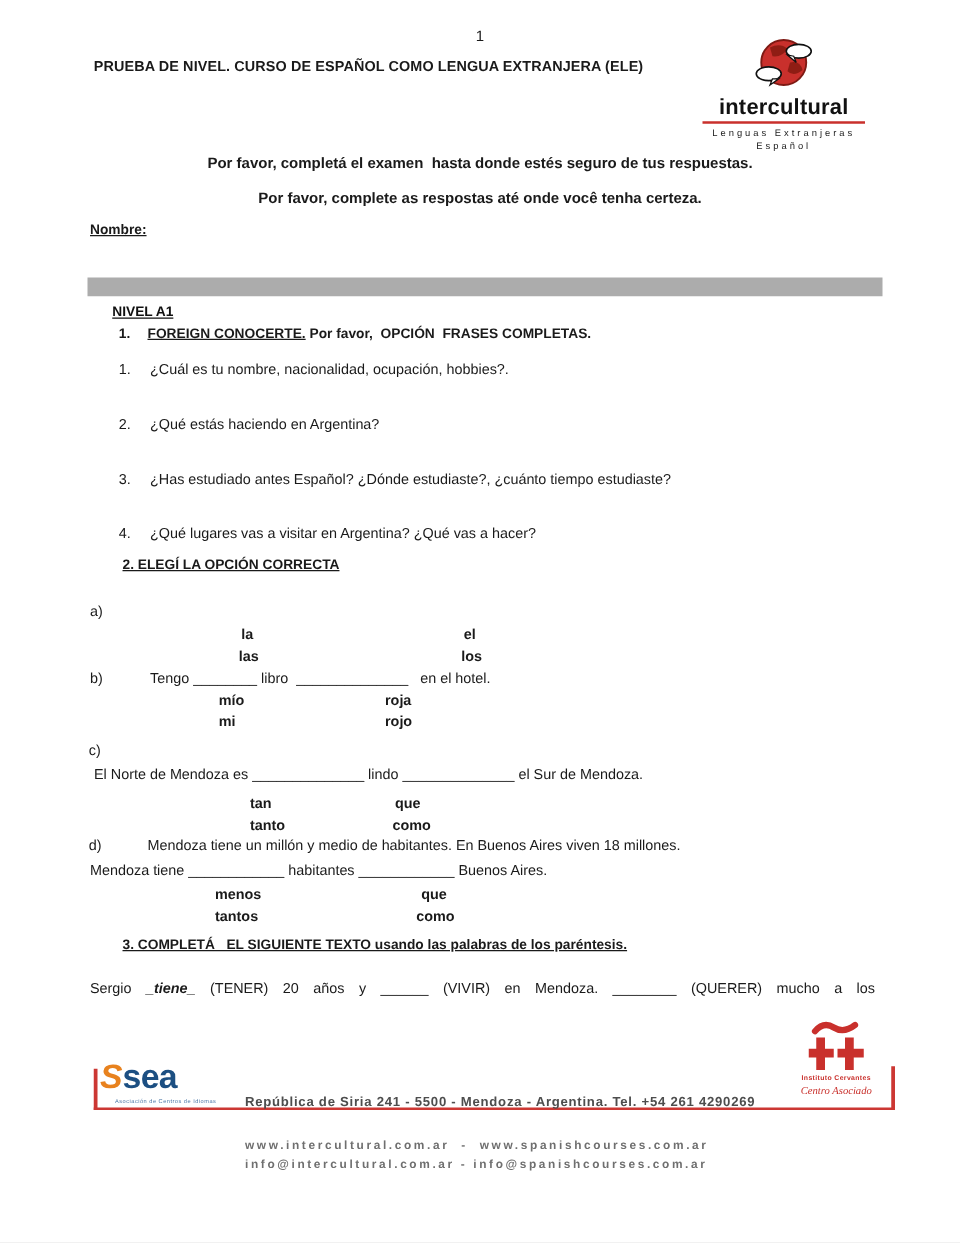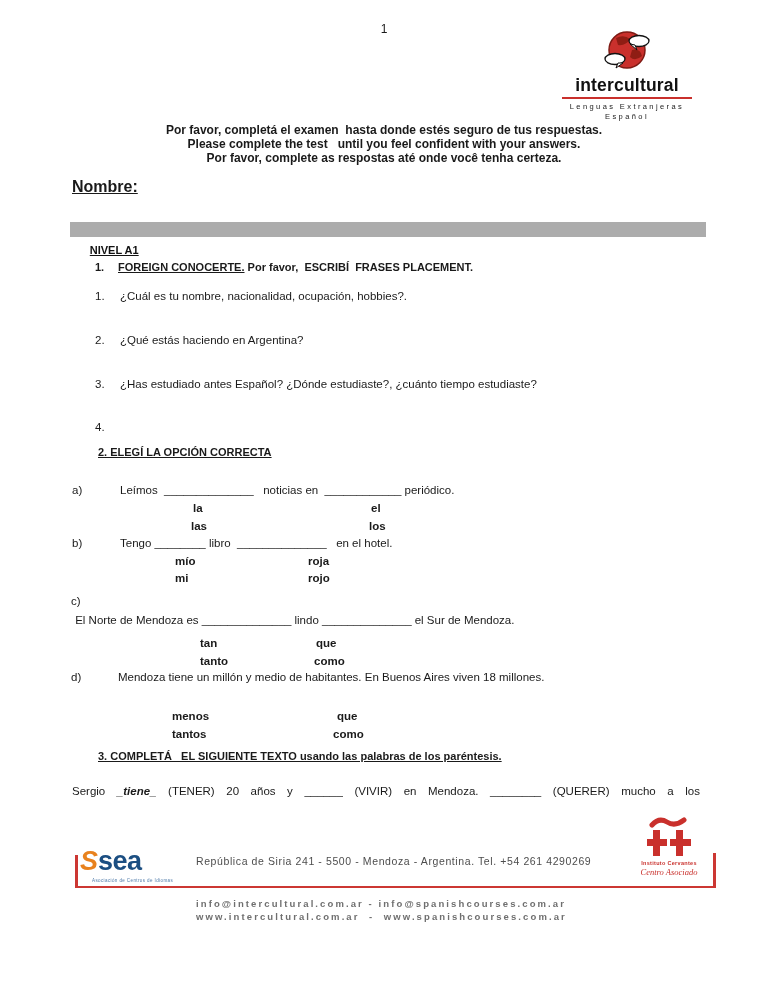--- a/index.html
+++ b/index.html
@@ -29,21 +29,21 @@
   .logo-line{height:2px;background:#c9302c;margin:2px 2px 3px 2px;}
   .logo-sub1{font-size:7.5px;letter-spacing:2.4px;color:#222;}
   .logo-sub2{font-size:7.5px;letter-spacing:2.4px;color:#222;margin-top:1px;}
 
   
   .ins1{top:123px;}
   .ins2{top:137px;}
   .ins3{top:151px;}
   .ins{font-weight:bold;font-size:12px;}
 
-  .nombre{top:178px;left:72px;font-size:16px;}
+  .nombre{top:178px;left:72px;font-size:11px;}
 
   .levelbar{top:222px;left:70px;width:636px;height:15px;background:#acacac;}
   .levelbar span{font-size:11px;font-weight:bold;text-decoration:underline;position:relative;top:0px;left:2px;color:#111;}
 
   
   .ex1num{top:261px;left:95px;font-size:11px;font-weight:bold;}
   .ex1t{top:261px;left:118px;font-size:11px;font-weight:bold;}
   .q-num{left:95px;font-size:11.5px;}
   .q-text{left:120px;font-size:11.5px;}
 
@@ -60,80 +60,80 @@
   .sergio .ans{font-weight:bold;font-style:italic;}
 
   
   .sea{top:848px;left:80px;line-height:1;}
   .sea .s1{color:#e8821e;font-weight:800;font-size:27px;font-style:italic;}
   .sea .s2{color:#1c4f82;font-weight:800;font-size:27px;letter-spacing:-.5px;}
   .sea-tag{top:878px;left:92px;font-size:4.5px;color:#4d79a8;letter-spacing:.4px;}
   .red-vl-l{top:855px;left:75px;width:3px;height:33px;background:#cc3733;}
   .red-hl{top:886px;left:75px;width:641px;height:2px;background:#cc3733;}
   .red-vl-r{top:853px;left:713px;width:3px;height:35px;background:#cc3733;}
-  .addr{top:855px;left:196px;font-size:10.5px;font-weight:normal;color:#4d4d4d;letter-spacing:.6px;}
-  .mail1{top:898px;left:196px;font-size:9.5px;font-weight:bold;color:#6f6f6f;letter-spacing:2.1px;}
+  .addr{top:876px;left:196px;font-size:10.5px;font-weight:bold;color:#4d4d4d;letter-spacing:.6px;}
+  .mail1{top:926px;left:196px;font-size:9.5px;font-weight:bold;color:#6f6f6f;letter-spacing:2.1px;}
   .mail2{top:911px;left:196px;font-size:9.5px;font-weight:bold;color:#6f6f6f;letter-spacing:2.1px;}
   .cerv{position:absolute;top:816px;left:630px;width:78px;text-align:center;}
   .cerv svg{display:block;margin:0 auto;}
   .cerv-l1{font-size:5.5px;font-weight:bold;color:#c9302c;letter-spacing:.3px;margin-top:2px;}
   .cerv-l2{font-size:8.5px;font-style:italic;color:#c9302c;font-family:"Liberation Serif","DejaVu Serif",serif;margin-top:1px;}
 </style>
 </head>
 <body>
 
 <div class="page">
 
   <div class="abs center pagenum">1</div>
 
+  <div class="abs hdr1">PRUEBA DE NIVEL. CURSO DE ESPAÑOL COMO LENGUA EXTRANJERA (ELE)</div>
 
   <div class="logo-wrap">
     <svg class="globe" width="50" height="44" viewBox="0 0 50 44">
       <circle cx="25" cy="20" r="18" fill="#c9302c" stroke="#7e1a14" stroke-width="1.5"></circle>
       <path d="M14 8 Q22 4 28 9 Q24 16 16 15 Z" fill="#8f1d14"></path>
       <path d="M30 20 Q38 18 40 26 Q33 32 28 27 Z" fill="#8f1d14"></path>
       <ellipse cx="13" cy="29" rx="10" ry="5.5" fill="#ffffff" stroke="#111" stroke-width="1.3"></ellipse>
       <path d="M16 33 L14 38 L21 33 Z" fill="#ffffff" stroke="#111" stroke-width="1"></path>
       <ellipse cx="37" cy="11" rx="10" ry="5.5" fill="#ffffff" stroke="#111" stroke-width="1.3"></ellipse>
       <path d="M33 15 L35 20 L28 14 Z" fill="#ffffff" stroke="#111" stroke-width="1"></path>
     </svg>
     <div class="logo-word">intercultural</div>
     <div class="logo-line"></div>
     <div class="logo-sub1">Lenguas Extranjeras</div>
     <div class="logo-sub2">Español</div>
   </div>
 
   <div class="abs center ins ins1">Por favor, completá el examen  hasta donde estés seguro de tus respuestas.</div>
-  <div class="abs center ins ins2">Please complete the test   until you feel confident with your answers.</div>
   <div class="abs center ins ins3">Por favor, complete as respostas até onde você tenha certeza.</div>
 
   <div class="abs nombre b u">Nombre:</div>
 
   <div class="abs levelbar">
     <span>NIVEL A1</span>
   </div>
 
   <div class="abs ex1num">1.</div>
-  <div class="abs ex1t"><span class="u">FOREIGN CONOCERTE.</span><span> Por favor,  ESCRIBÍ  FRASES PLACEMENT.</span></div>
+  <div class="abs ex1t"><span class="u">FOREIGN CONOCERTE.</span><span> Por favor,  OPCIÓN  FRASES COMPLETAS.</span></div>
 
   <div class="abs q-num" style="top:290px">1.</div>
   <div class="abs q-text" style="top:290px">¿Cuál es tu nombre, nacionalidad, ocupación, hobbies?.</div>
 
   <div class="abs q-num" style="top:334px">2.</div>
   <div class="abs q-text" style="top:334px">¿Qué estás haciendo en Argentina?</div>
 
   <div class="abs q-num" style="top:378px">3.</div>
   <div class="abs q-text" style="top:378px">¿Has estudiado antes Español? ¿Dónde estudiaste?, ¿cuánto tiempo estudiaste?</div>
 
   <div class="abs q-num" style="top:421px">4.</div>
+  <div class="abs q-text" style="top:421px">¿Qué lugares vas a visitar en Argentina? ¿Qué vas a hacer?</div>
 
   <div class="abs ex2t">2. ELEGÍ LA OPCIÓN CORRECTA</div>
 
   <div class="abs itm-label" style="top:484px">a)</div>
-  <div class="abs itm-line" style="top:484px">Leímos  ______________   noticias en  ____________ periódico.</div>
   <div class="abs opt" style="top:502px;left:193px">la</div>
   <div class="abs opt" style="top:502px;left:371px">el</div>
   <div class="abs opt" style="top:520px;left:191px">las</div>
   <div class="abs opt" style="top:520px;left:369px">los</div>
 
   <div class="abs itm-label" style="top:537px">b)</div>
   <div class="abs itm-line" style="top:537px">Tengo ________ libro  ______________   en el hotel.</div>
   <div class="abs opt" style="top:555px;left:175px">mío</div>
   <div class="abs opt" style="top:555px;left:308px">roja</div>
   <div class="abs opt" style="top:572px;left:175px">mi</div>
@@ -141,20 +141,21 @@
 
   <div class="abs itm-label" style="top:595px;left:71px">c)</div>
   <div class="abs itm-line2" style="top:614px"> El Norte de Mendoza es ______________ lindo ______________ el Sur de Mendoza.</div>
   <div class="abs opt" style="top:637px;left:200px">tan</div>
   <div class="abs opt" style="top:637px;left:316px">que</div>
   <div class="abs opt" style="top:655px;left:200px">tanto</div>
   <div class="abs opt" style="top:655px;left:314px">como</div>
 
   <div class="abs itm-label" style="top:671px;left:71px">d)</div>
   <div class="abs itm-line" style="top:671px;left:118px">Mendoza tiene un millón y medio de habitantes. En Buenos Aires viven 18 millones.</div>
+  <div class="abs itm-line2" style="top:691px">Mendoza tiene ____________ habitantes ____________ Buenos Aires.</div>
   <div class="abs opt" style="top:710px;left:172px">menos</div>
   <div class="abs opt" style="top:710px;left:337px">que</div>
   <div class="abs opt" style="top:728px;left:172px">tantos</div>
   <div class="abs opt" style="top:728px;left:333px">como</div>
 
   <div class="abs ex3t">3. COMPLETÁ   EL SIGUIENTE TEXTO usando las palabras de los paréntesis.</div>
 
   <div class="abs sergio"><span>Sergio</span> <span class="ans">_tiene_</span> <span>(TENER) 20 años y ______ (VIVIR) en Mendoza. ________ (QUERER) mucho a los</span></div>
 
   <div class="abs red-vl-l"></div>

